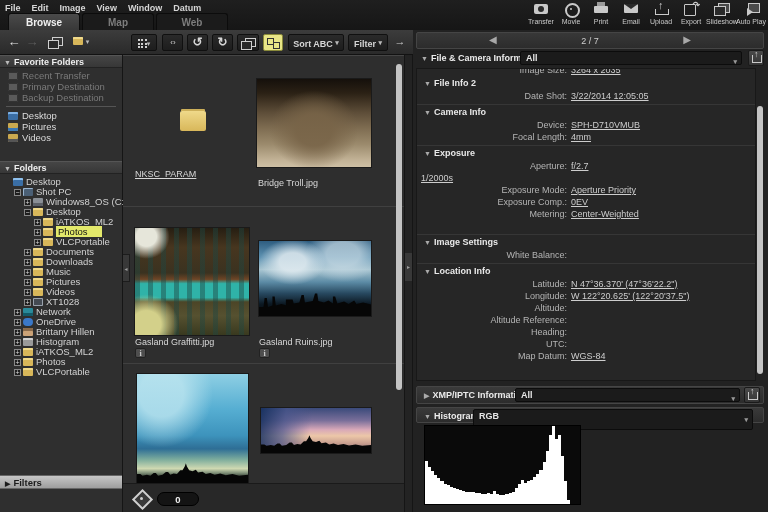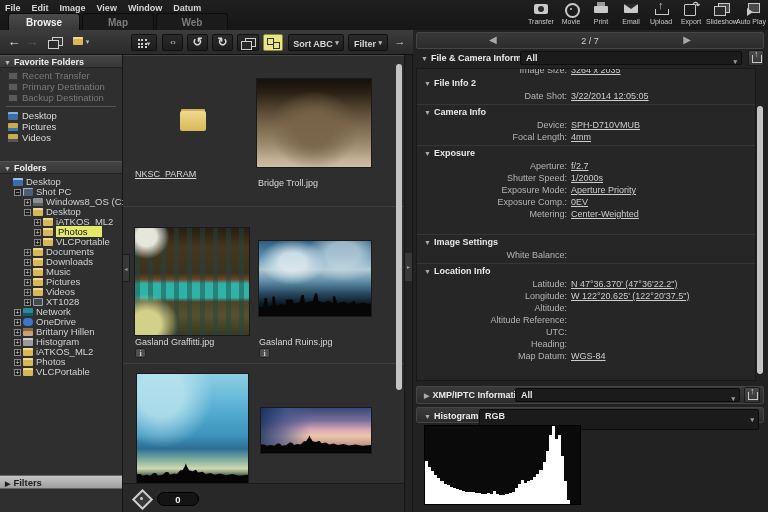--- a/index.html
+++ b/index.html
@@ -316,21 +316,20 @@
               <div class="mvalue">4mm</div>
             </div>
           </div>
           <div class="msection">
             <div class="msec-title"><span class="ph-caret">▼</span>Exposure</div>
             <div class="mrow">
               <div class="mlabel">Aperture:</div>
               <div class="mvalue">f/2.7</div>
             </div>
             <div class="mrow">
-              <div class="mlabel">Shutter Speed:</div>
               <div class="mvalue">1/2000s</div>
             </div>
             <div class="mrow">
               <div class="mlabel">Exposure Mode:</div>
               <div class="mvalue">Aperture Priority</div>
             </div>
             <div class="mrow">
               <div class="mlabel">Exposure Comp.:</div>
               <div class="mvalue">0EV</div>
             </div>
@@ -361,25 +360,25 @@
             </div>
             <div class="mrow">
               <div class="mlabel">Altitude:</div>
               <div class="mvalue"></div>
             </div>
             <div class="mrow">
               <div class="mlabel">Altitude Reference:</div>
               <div class="mvalue"></div>
             </div>
             <div class="mrow">
+              <div class="mlabel">Heading:</div>
+              <div class="mvalue"></div>
+            </div>
+            <div class="mrow">
               <div class="mlabel">UTC:</div>
-              <div class="mvalue"></div>
-            </div>
-            <div class="mrow">
-              <div class="mlabel">Heading:</div>
               <div class="mvalue"></div>
             </div>
             <div class="mrow">
               <div class="mlabel">Map Datum:</div>
               <div class="mvalue">WGS-84</div>
             </div>
           </div>
         </div>
     </div>
     <div id="panel-scroll">
@@ -387,21 +386,21 @@
       </div>
 
     <div class="sub-bar" style="top:356px;">
       <span class="ph-title"><span class="ph-caret">▶</span><span>XMP/IPTC Information</span></span>
       <div class="dropdown" style="left:98px; width:225px;"><span>All</span><span class="dd-caret">▾</span></div>
       <div class="share-btn" style="right:3px;"></div>
     </div>
 
     <div class="sub-bar" style="top:377px; height:16px;">
       <span class="ph-title"><span class="ph-caret">▼</span><span>Histogram</span></span>
-      <div class="dropdown" style="left:62px; width:280px; height:21px;"><span>RGB</span><span class="dd-caret">▾</span></div>
+      <div class="dropdown" style="left:56px; width:280px; height:21px;"><span>RGB</span><span class="dd-caret">▾</span></div>
     </div>
 
     <div id="histogram-box">
         <div class="hbar" style="height:55%"></div>
         <div class="hbar" style="height:48%"></div>
         <div class="hbar" style="height:42%"></div>
         <div class="hbar" style="height:37%"></div>
         <div class="hbar" style="height:33%"></div>
         <div class="hbar" style="height:29%"></div>
         <div class="hbar" style="height:26%"></div>

